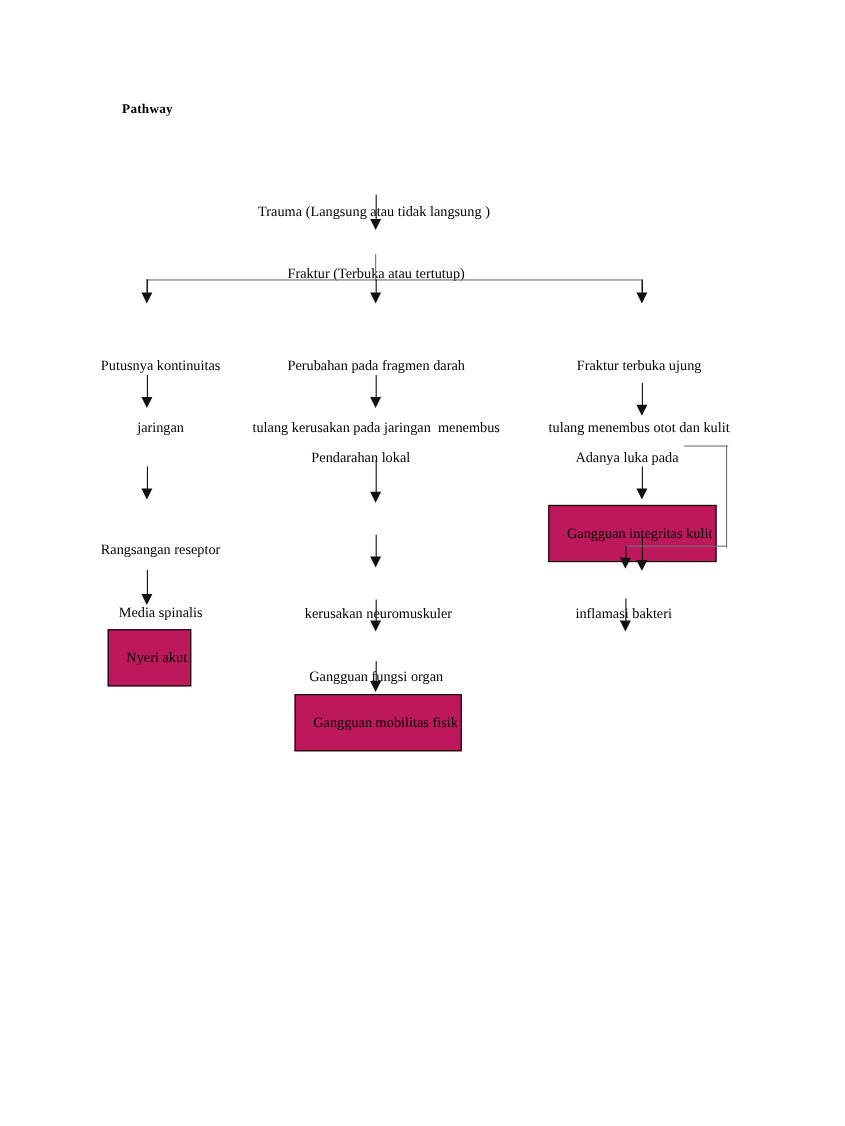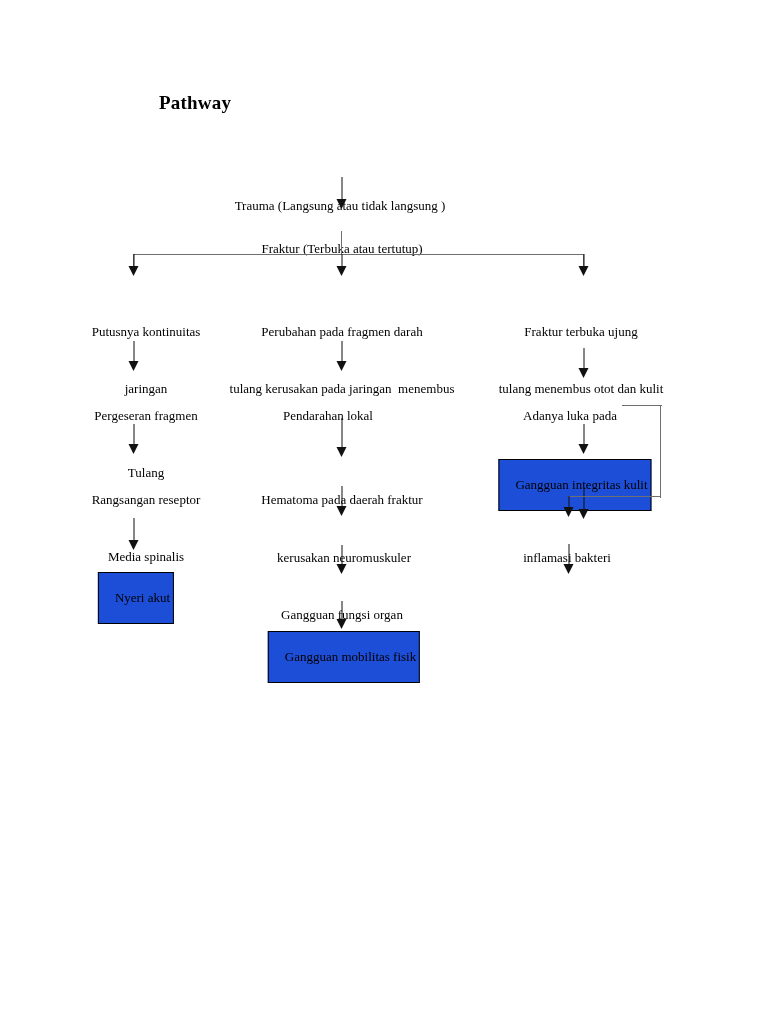--- a/index.html
+++ b/index.html
@@ -14,25 +14,24 @@
     height: 1024px;
     background: #ffffff;
     font-family: "Liberation Serif", "DejaVu Serif", serif;
     color: #000000;
     overflow: hidden;
   }
   .title {
     position: absolute;
     left: 111px;
     top: 92px;
-    font-size: 19px;
+    font-size: 12px;
     font-weight: bold;
     letter-spacing: 0.2px;
     white-space: pre;
-    margin-left: 48px;
   }
   
   .node {
     position: absolute;
     transform: translateX(-50%);
     font-size: 13px;
     line-height: 15px;
     white-space: pre;
     text-align: center;
   }
@@ -45,21 +44,21 @@
   }
   
   .boxed {
     position: absolute;
     transform: translateX(-50%);
     font-size: 13px;
     line-height: 15px;
     white-space: pre;
     border: 1px solid #000000;
     padding: 2px 3px 3px 3px;
-    background: #1d4ed8;
+    background: #be185d;
     box-sizing: border-box;
     text-align: center;
   }
   
   .arrow {
     position: absolute;
     transform: translateX(-50%);
     width: 11px;
   }
   .arrow .shaft {
@@ -92,21 +91,21 @@
     background: #6f6f6f;
   }
 </style>
 </head>
 <body>
 
 <div id="page">
 
   <div class="title">Pathway</div>
 
-  <div class="node" style="left:340px; top:168px;text-align:center;">
+  <div class="node" style="left:340px; top:154px;text-align:center;">
     <span class="ln">Trauma (Langsung atau tidak langsung )</span>
   </div>
 
   <div class="arrow" style="left:342px; top:177px; height:33px;">
     <div class="shaft" style="height:24px;"></div>
     <div class="head" style="top:22px;"></div>
   </div>
 
   <div class="node" style="left:342px; top:211px;">
     <span class="ln">Fraktur (Terbuka atau tertutup)</span>
@@ -136,24 +135,20 @@
   <div class="node" style="left:146px; top:294px;">
     <span class="ln">Putusnya kontinuitas</span>
     <span class="ln l2">jaringan</span>
   </div>
 
   <div class="arrow" style="left:134px; top:341px; height:31px;">
     <div class="shaft" style="height:22px;"></div>
     <div class="head" style="top:20px;"></div>
   </div>
 
-  <div class="node" style="left:146px; top:378px;">
-    <span class="ln">Pergeseran fragmen</span>
-    <span class="ln l2">Tulang</span>
-  </div>
 
   <div class="arrow" style="left:134px; top:424px; height:31px;">
     <div class="shaft" style="height:22px;"></div>
     <div class="head" style="top:20px;"></div>
   </div>
 
   <div class="node" style="left:146px; top:462px;">
     <span class="ln">Rangsangan reseptor</span>
     <span class="ln l2">Media spinalis</span>
   </div>
@@ -179,23 +174,20 @@
 
   <div class="node" style="left:328px; top:378px;">
     <span class="ln">Pendarahan lokal</span>
   </div>
 
   <div class="arrow" style="left:342px; top:418px; height:40px;">
     <div class="shaft" style="height:31px;"></div>
     <div class="head" style="top:29px;"></div>
   </div>
 
-  <div class="node" style="left:342px; top:462px;">
-    <span class="ln">Hematoma pada daerah fraktur</span>
-  </div>
 
   <div class="arrow" style="left:342px; top:486px; height:31px;">
     <div class="shaft" style="height:22px;"></div>
     <div class="head" style="top:20px;"></div>
   </div>
 
   <div class="node" style="left:344px; top:520px;">
     <span class="ln">kerusakan neuromuskuler</span>
   </div>
 

